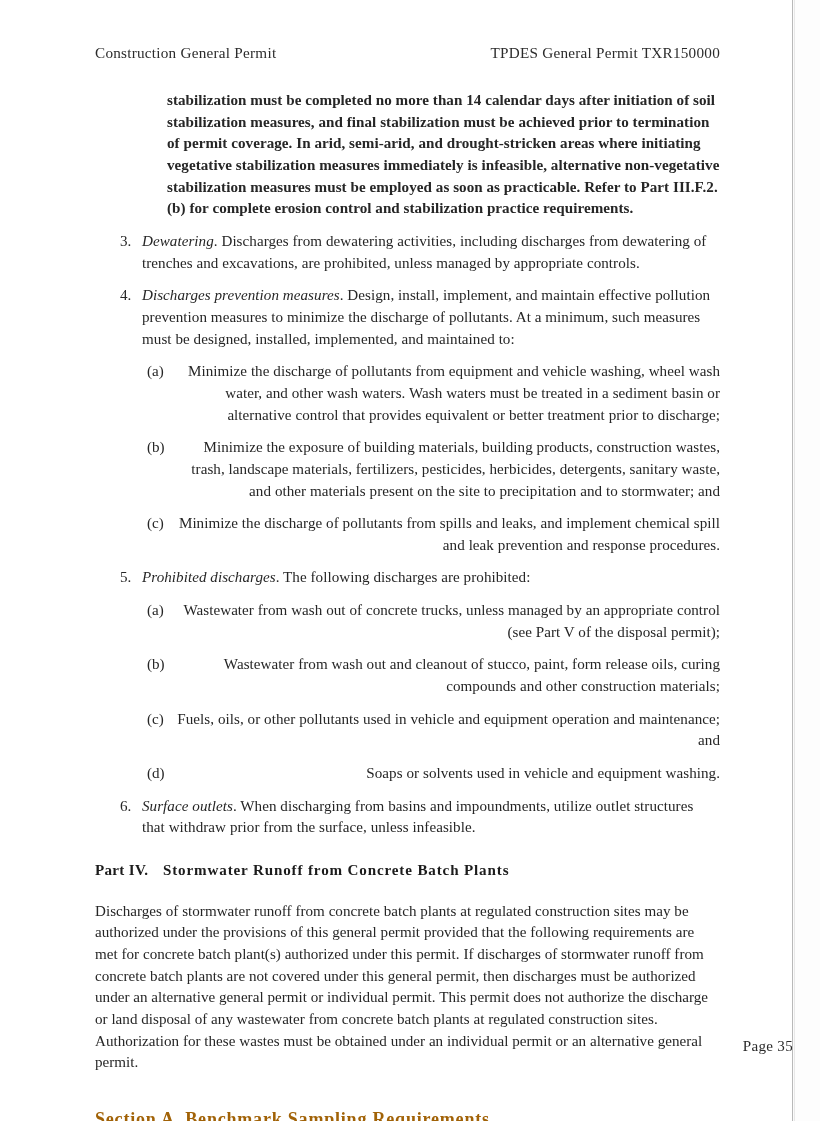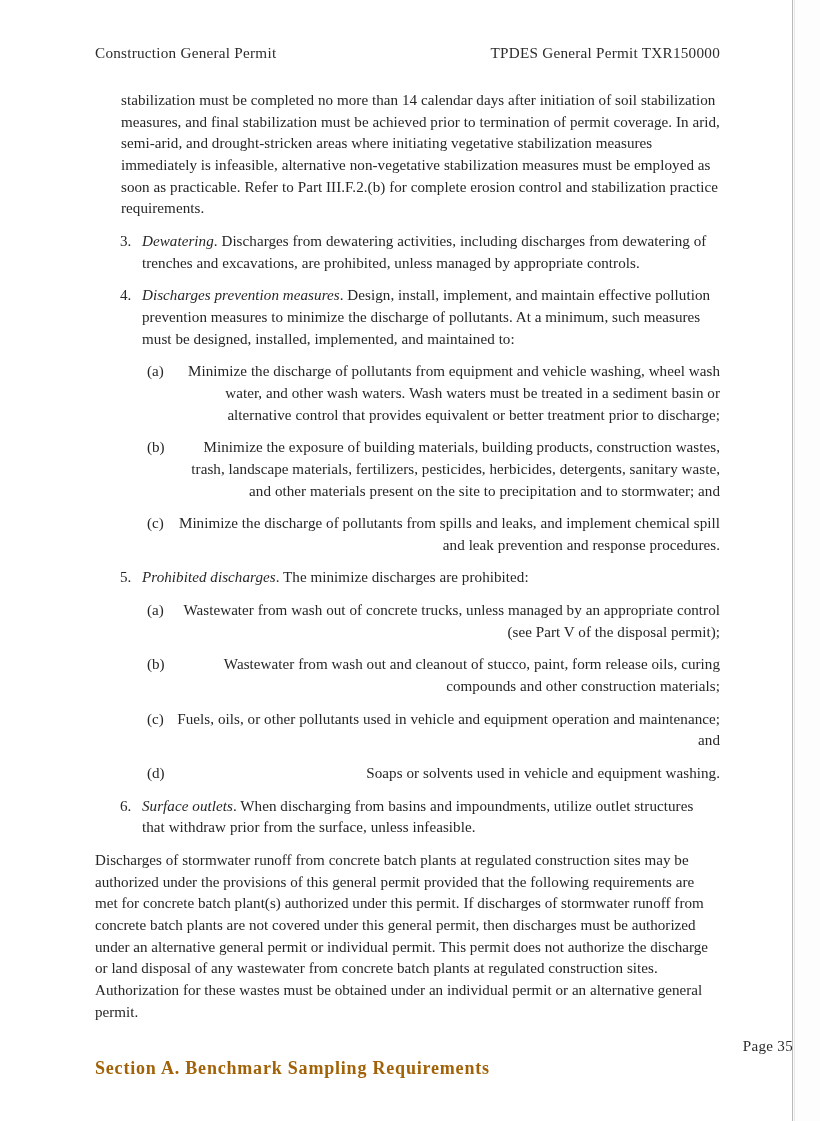--- a/index.html
+++ b/index.html
@@ -58,23 +58,24 @@
     font-size: 15.1px;
     line-height: 1.435;
     color: #262626;
     text-align: left;
   }
 
   p { margin: 0; }
 
   
   .cont-para {
-    margin-left: 26px;
+    margin-left: 72px;
     margin-bottom: 11px;
     letter-spacing: 0.05px;
+    font-weight: bold;
   }
 
   
   .num-item {
     display: flex;
     margin-left: 25px;
     margin-bottom: 11px;
   }
   .num-item > .marker {
     width: 22px;
@@ -181,21 +182,21 @@
       <span class="marker">(b)</span>
       <span class="txt">Minimize the exposure of building materials, building products, construction wastes, trash, landscape materials, fertilizers, pesticides, herbicides, detergents, sanitary waste, and other materials present on the site to precipitation and to stormwater; and</span>
     </div>
     <div class="alpha-item">
       <span class="marker">(c)</span>
       <span class="txt">Minimize the discharge of pollutants from spills and leaks, and implement chemical spill and leak prevention and response procedures.</span>
     </div>
 
     <div class="num-item">
       <span class="marker">5.</span>
-      <span class="txt"><span class="lead">Prohibited discharges</span><span>. The minimize discharges are prohibited:</span></span>
+      <span class="txt"><span class="lead">Prohibited discharges</span><span>. The following discharges are prohibited:</span></span>
     </div>
 
     <div class="alpha-item">
       <span class="marker">(a)</span>
       <span class="txt">Wastewater from wash out of concrete trucks, unless managed by an appropriate control (see Part V of the disposal permit);</span>
     </div>
     <div class="alpha-item">
       <span class="marker">(b)</span>
       <span class="txt">Wastewater from wash out and cleanout of stucco, paint, form release oils, curing compounds and other construction materials;</span>
     </div>
@@ -206,20 +207,24 @@
     <div class="alpha-item">
       <span class="marker">(d)</span>
       <span class="txt">Soaps or solvents used in vehicle and equipment washing.</span>
     </div>
 
     <div class="num-item">
       <span class="marker">6.</span>
       <span class="txt"><span class="lead">Surface outlets</span><span>. When discharging from basins and impoundments, utilize outlet structures that withdraw prior from the surface, unless infeasible.</span></span>
     </div>
 
+    <div class="part-heading">
+      <span class="part-label">Part IV.</span>
+      <span class="part-title">Stormwater Runoff from Concrete Batch Plants</span>
+    </div>
 
     <p class="flush-para">Discharges of stormwater runoff from concrete batch plants at regulated construction sites may be authorized under the provisions of this general permit provided that the following requirements are met for concrete batch plant(s) authorized under this permit.  If discharges of stormwater runoff from concrete batch plants are not covered under this general permit, then discharges must be authorized under an alternative general permit or individual permit. This permit does not authorize the discharge or land disposal of any wastewater from concrete batch plants at regulated construction sites.  Authorization for these wastes must be obtained under an individual permit or an alternative general permit.</p>
 
     <div class="section-heading">Section A.  Benchmark Sampling Requirements</div>
 
   </div>
 
   <div class="page-footer">Page 35</div>
 
 </div>

